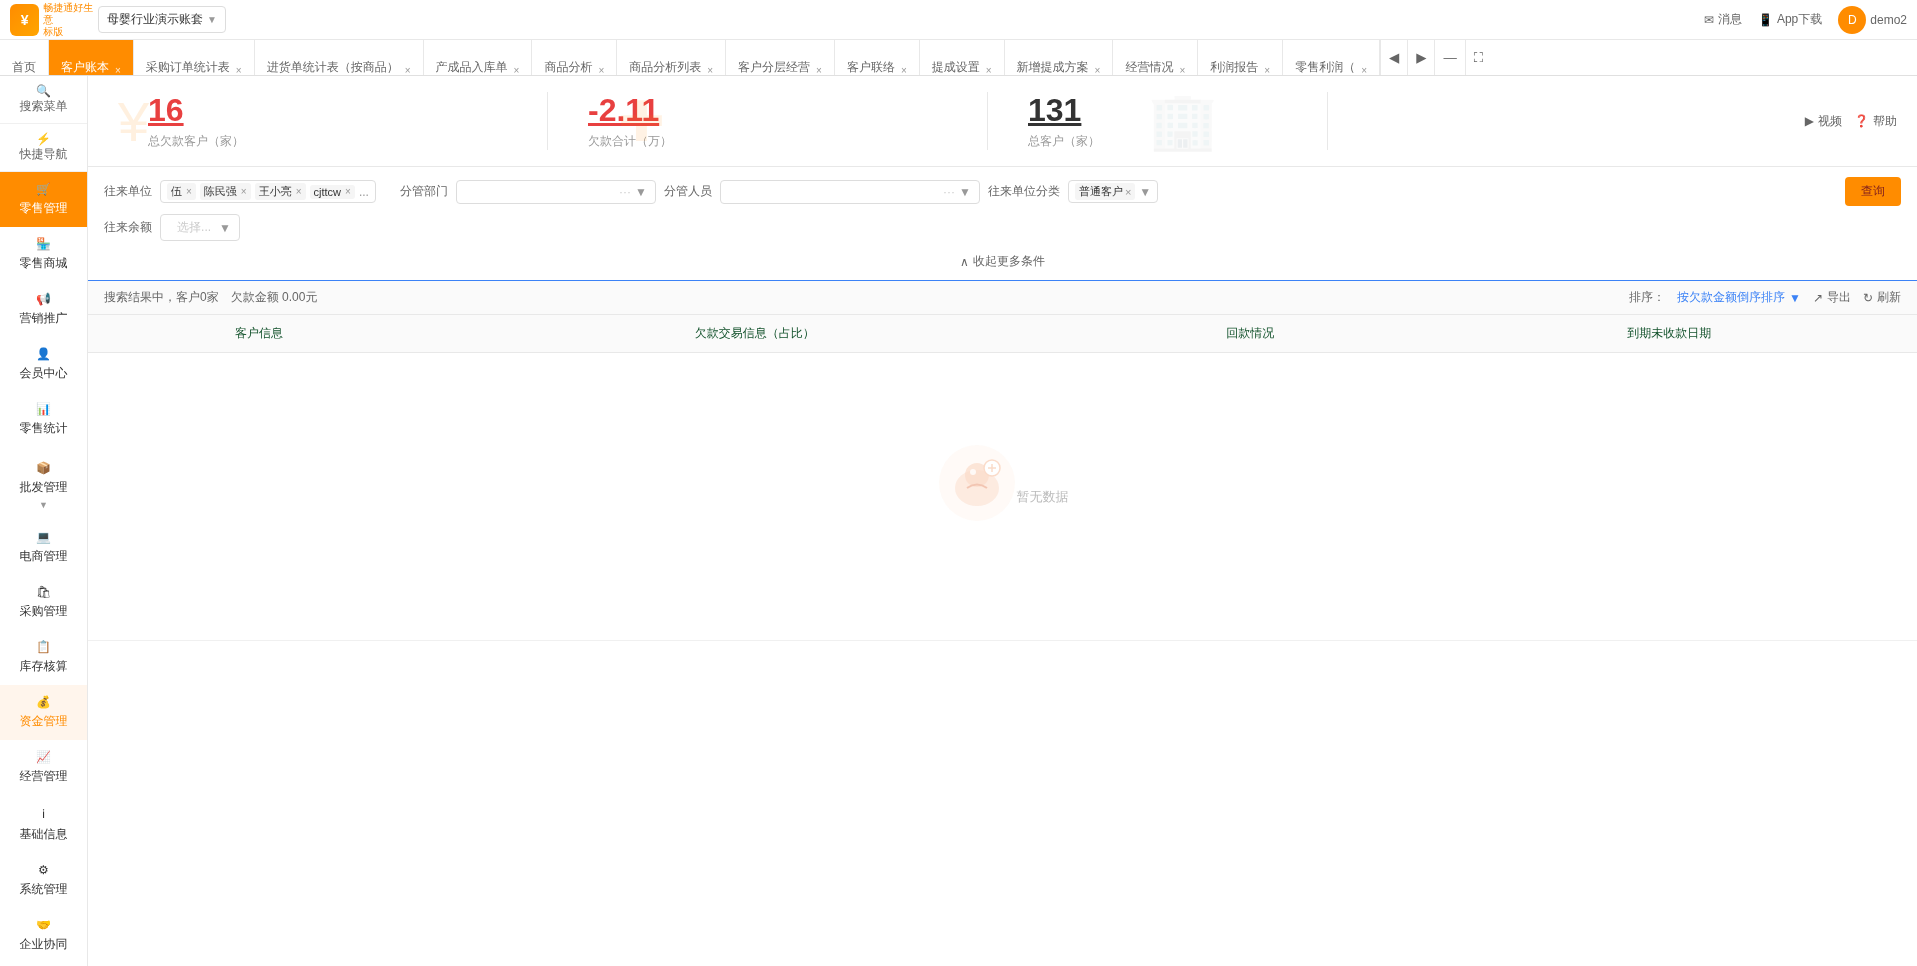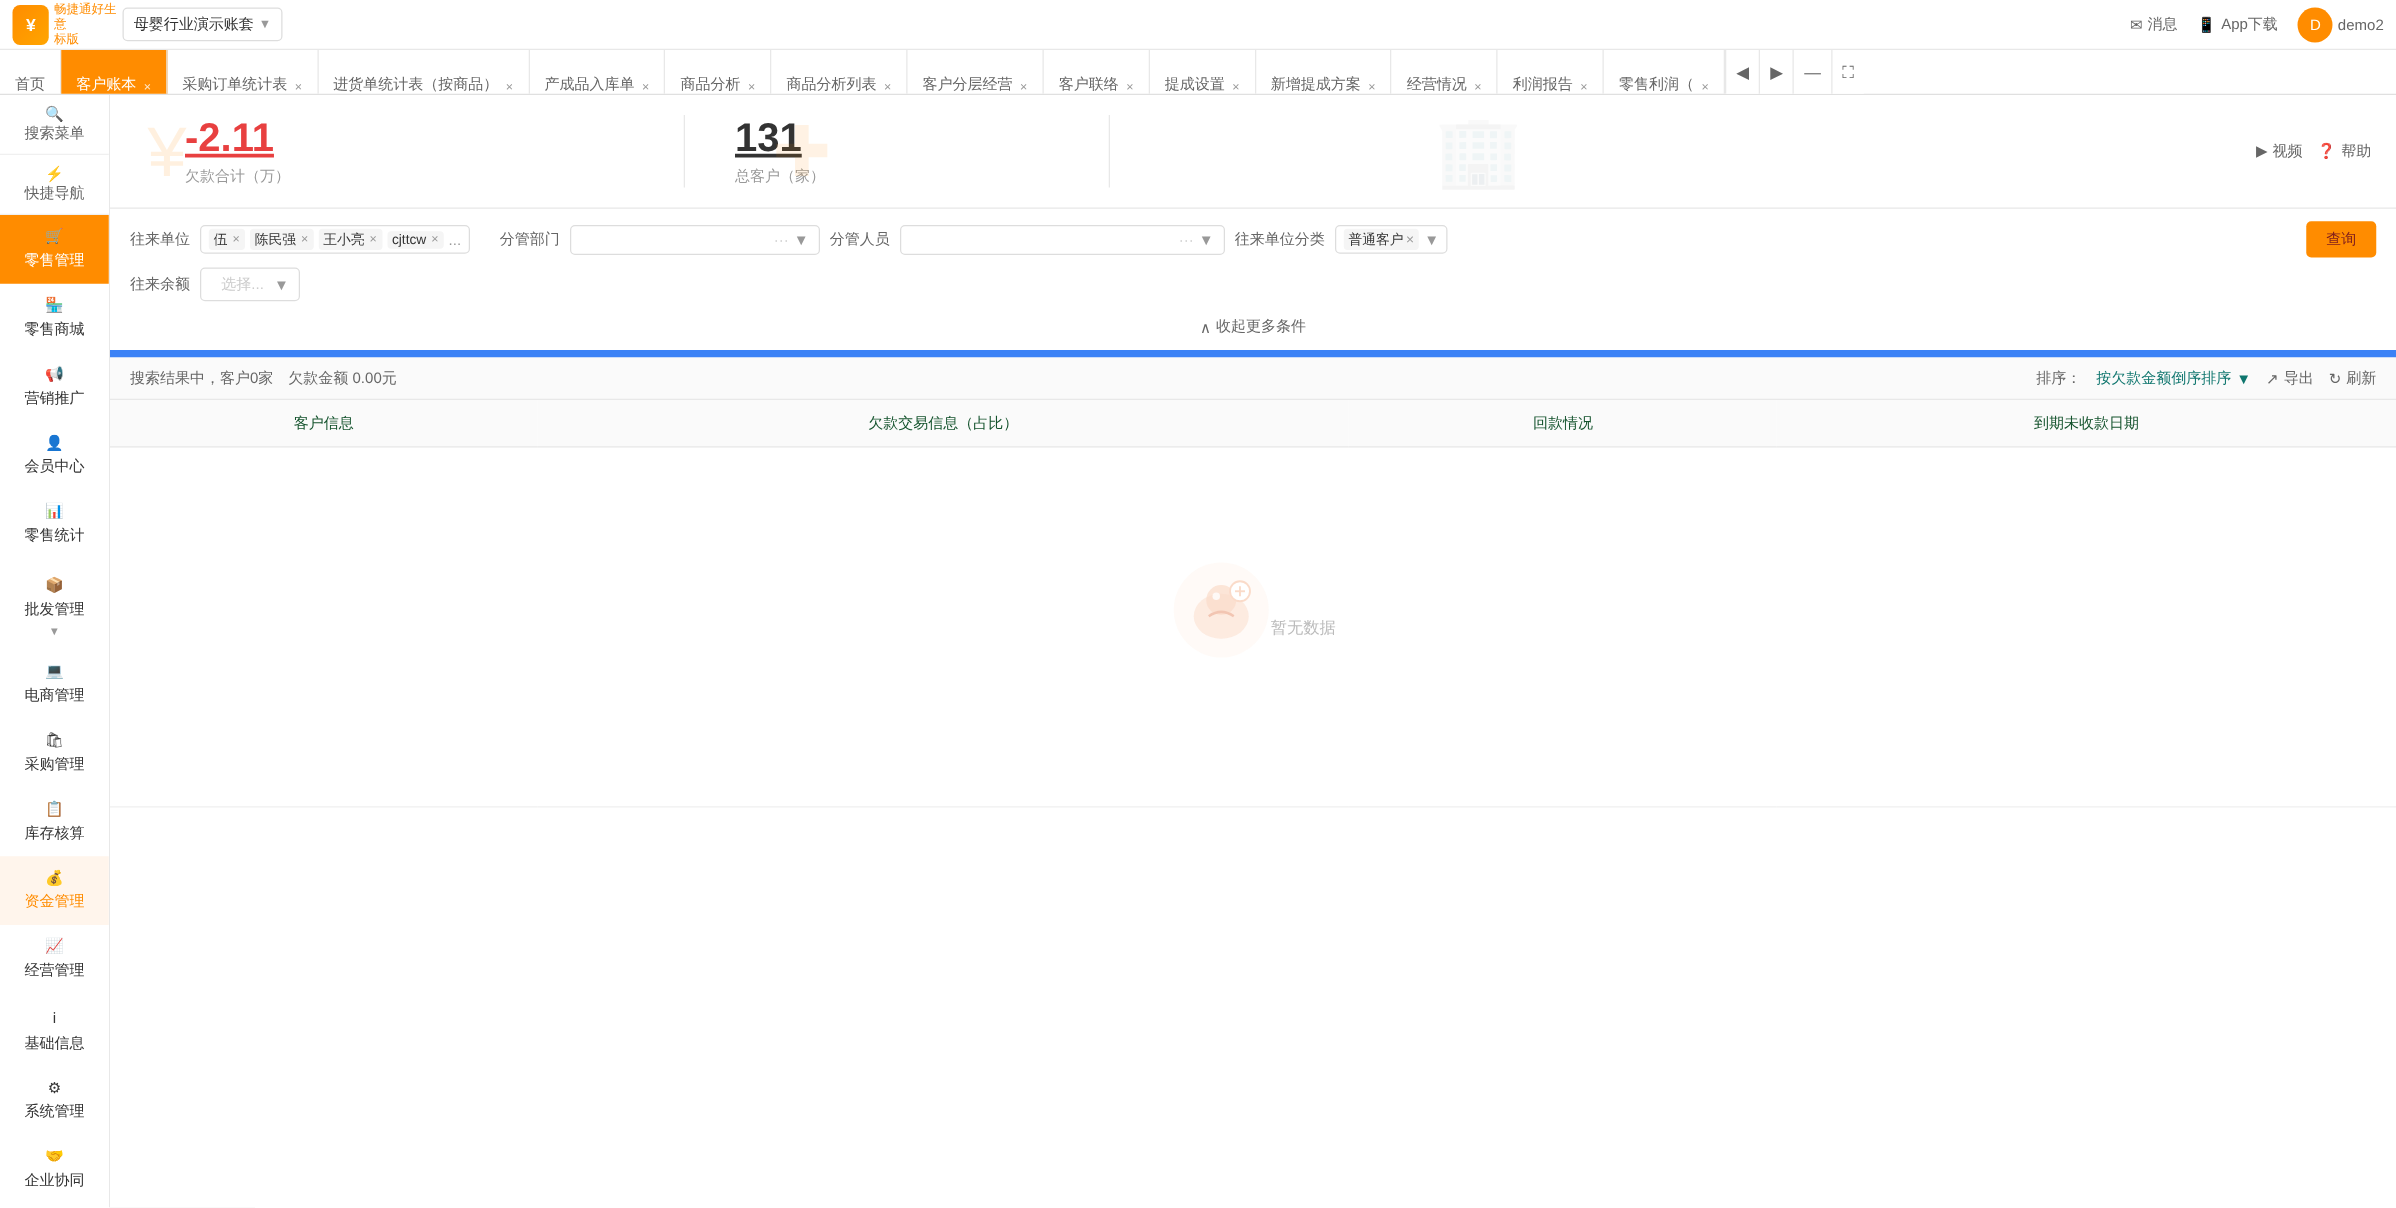--- a/index.html
+++ b/index.html
@@ -46,39 +46,39 @@
     .stat-block:first-child { padding-left: 10px; }
     .stat-block:last-child { border-right: none; }
     .stat-value { font-size: 32px; font-weight: bold; }
     .stat-value.red { color: #e84040; text-decoration: underline; }
     .stat-value.black { color: #333; font-weight: bold; text-decoration: underline; }
     .stat-label { font-size: 12px; color: #999; margin-top: 4px; }
     .stats-right { margin-left: auto; display: flex; gap: 12px; font-size: 12px; color: #666; }
     .stats-right span { cursor: pointer; display: flex; align-items: center; gap: 4px; }
 
     
-    .filter-bar { background: #fff; padding: 10px 16px; border-bottom: 6px solid #3b82f6; flex-shrink: 0; }
+    .filter-bar { background: #fff; padding: 10px 16px; border-bottom: 1px solid #3b82f6; flex-shrink: 0; }
     .filter-row { display: flex; align-items: center; gap: 8px; margin-bottom: 8px; flex-wrap: wrap; }
     .filter-label { color: #666; font-size: 12px; white-space: nowrap; }
     .filter-tag-group { display: flex; align-items: center; gap: 4px; border: 1px solid #ddd; border-radius: 4px; padding: 2px 6px; background: #fff; min-width: 200px; flex-wrap: wrap; }
     .filter-tag { display: flex; align-items: center; gap: 2px; background: #f5f5f5; border-radius: 3px; padding: 1px 4px; font-size: 11px; color: #333; }
     .filter-tag .remove { color: #999; cursor: pointer; font-size: 10px; margin-left: 2px; }
     .filter-more { color: #999; cursor: pointer; font-size: 12px; }
     .filter-select { display: flex; align-items: center; border: 1px solid #ddd; border-radius: 4px; padding: 4px 8px; background: #fff; min-width: 200px; cursor: pointer; justify-content: space-between; }
     .filter-select-wide { min-width: 260px; }
     .filter-input { border: 1px solid #ddd; border-radius: 4px; padding: 4px 8px; background: #fff; color: #999; font-size: 12px; cursor: pointer; display: flex; align-items: center; min-width: 80px; justify-content: flex-end; }
     .filter-customer-class { display: flex; align-items: center; border: 1px solid #ddd; border-radius: 4px; padding: 2px 6px; background: #fff; gap: 4px; }
     .filter-customer-class-tag { background: #f5f5f5; border-radius: 3px; padding: 1px 4px; font-size: 11px; color: #333; display: flex; align-items: center; gap: 2px; }
     .query-btn { background: #ff8c00; color: #7f1d1d; border: none; padding: 6px 16px; border-radius: 4px; cursor: pointer; font-size: 12px; margin-left: auto; }
     .collapse-btn { display: flex; align-items: center; gap: 4px; color: #666; font-size: 12px; cursor: pointer; margin: 0 auto; }
 
     
     .results-bar { display: flex; align-items: center; padding: 8px 16px; background: #fafafa; border-bottom: 1px solid #e8e8e8; font-size: 12px; color: #666; flex-shrink: 0; }
     .results-bar .sort-section { margin-left: auto; display: flex; align-items: center; gap: 12px; }
-    .sort-select { display: flex; align-items: center; gap: 4px; cursor: pointer; color: #0f766e; }
+    .sort-select { display: flex; align-items: center; gap: 4px; cursor: pointer; color: #3b82f6; }
     .action-btn { display: flex; align-items: center; gap: 4px; cursor: pointer; color: #666; }
 
     
     .table-container { flex: 1; overflow: auto; background: #fff; }
     .data-table { width: 100%; border-collapse: collapse; }
     .data-table th { padding: 10px 16px; text-align: center; font-weight: normal; color: #14532d; font-size: 12px; border-bottom: 1px solid #e8e8e8; background: #fafafa; white-space: nowrap; }
     .data-table td { padding: 10px 16px; border-bottom: 1px solid #f0f0f0; color: #333; font-size: 12px; }
 
     
     .empty-state { display: flex; align-items: center; justify-content: center; padding: 80px 0; color: #999; }
@@ -257,20 +257,24 @@
   </div>
 
   <div class="content">
 
     <div class="stats-bar">
 
       <div style="position:absolute;left:30px;top:50%;transform:translateY(-50%);opacity:0.12;font-size:56px;color:#ff8c00;">¥</div>
       <div style="position:absolute;left:530px;top:50%;transform:translateY(-50%);opacity:0.1;font-size:56px;color:#ff8c00;">✚</div>
       <div style="position:absolute;left:1060px;top:50%;transform:translateY(-50%);opacity:0.1;font-size:56px;color:#4a9fd4;">🏢</div>
 
+      <div class="stat-block" style="width:440px;">
+        <span class="stat-value red">16</span>
+        <span class="stat-label">总欠款客户（家）</span>
+      </div>
 
       <div class="stat-block" style="width:440px;">
         <span class="stat-value red">-2.11</span>
         <span class="stat-label">欠款合计（万）</span>
       </div>
 
       <div class="stat-block" style="width:340px;">
         <span class="stat-value black">131</span>
         <span class="stat-label">总客户（家）</span>
       </div>

